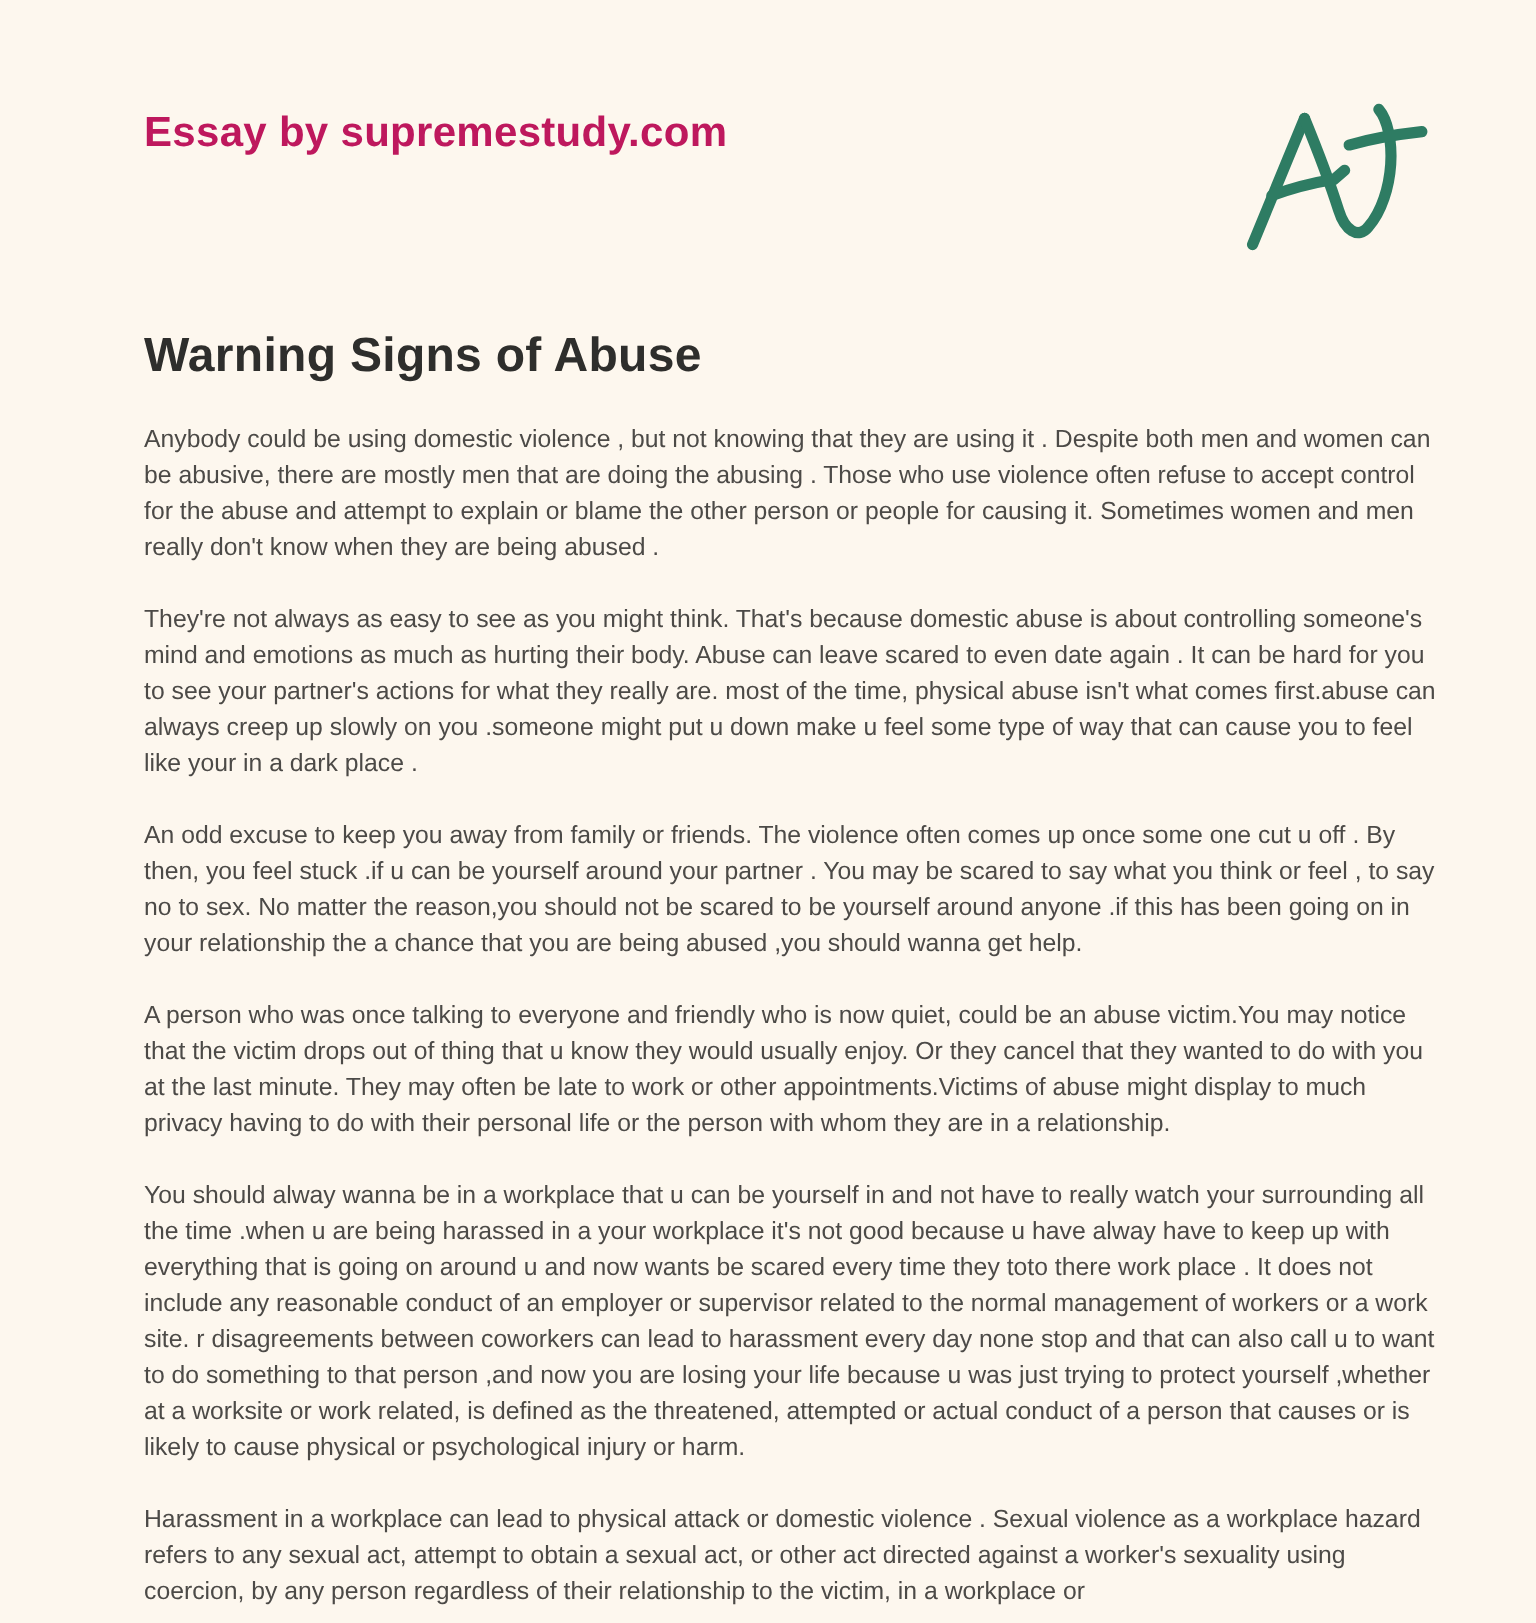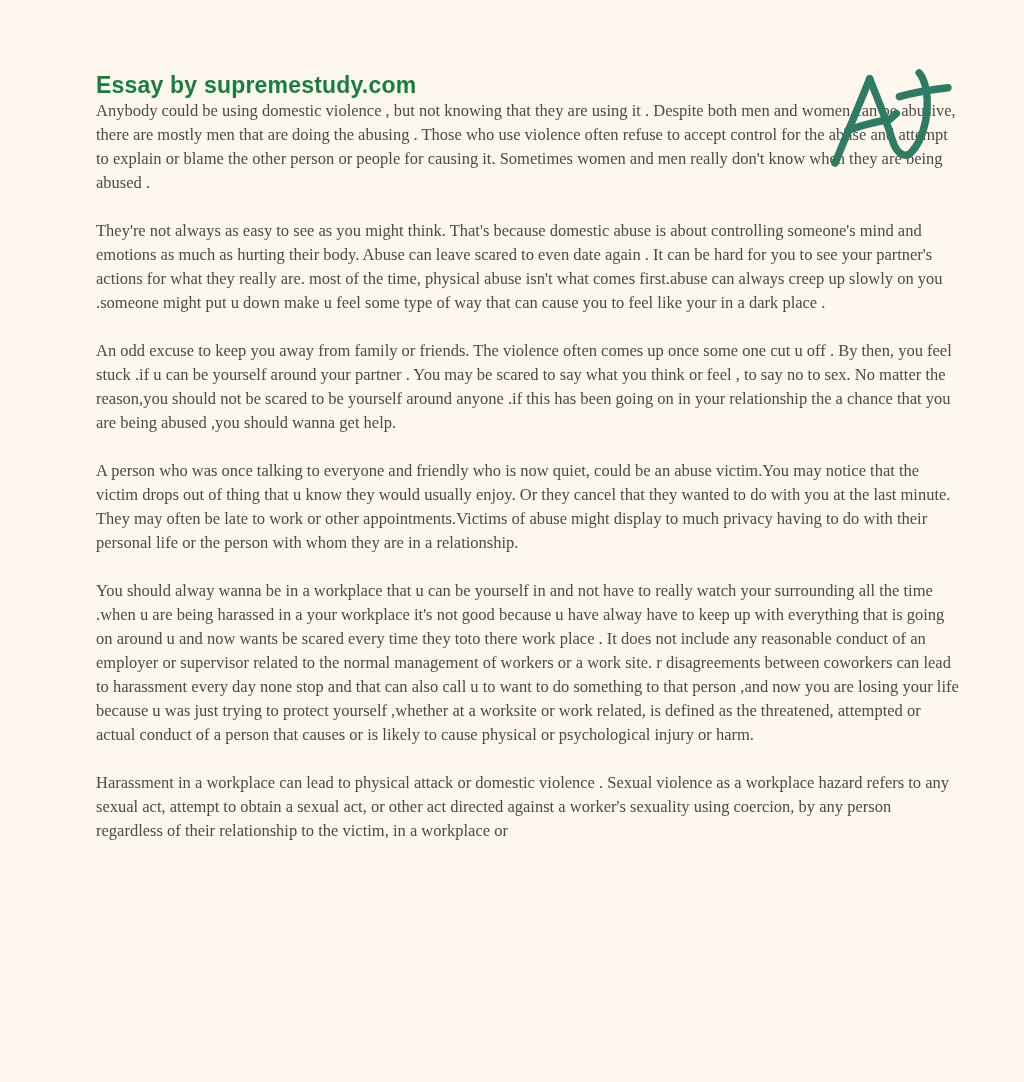--- a/index.html
+++ b/index.html
@@ -10,23 +10,23 @@
     height: 1082px;
     background: #fdf7ee;
     overflow: hidden;
     font-family: "Liberation Sans", sans-serif;
   }
   .content {
     padding: 72px 64px 0 96px;
   }
   .site-title {
     margin: 0;
-    font-size: 23px;
+    font-size: 28px;
     font-weight: 700;
-    color: #15803d;
+    color: #be185d;
     letter-spacing: 0.2px;
   }
   .source-line {
     margin: 22px 0 0 0;
     font-size: 16px;
     color: #8f8d88;
   }
   .source-line a {
     color: #2b8271;
     text-decoration: none;
@@ -45,21 +45,20 @@
     font-weight: 700;
     color: #2e2e2c;
     letter-spacing: 0.2px;
   }
   .essay-body p {
     margin: 0 0 24px 0;
     max-width: 864px;
     font-size: 16.5px;
     line-height: 24px;
     color: #4c4a47;
-    font-family: Liberation Serif, serif;
   }
 </style>
 </head>
 <body>
 
 <div class="page">
 
   <div class="logo">
     <svg viewBox="0 0 135 105" fill="none" xmlns="http://www.w3.org/2000/svg">
 
@@ -71,20 +70,21 @@
 
       <path d="M78,33 C92,29 109,26 127,24" stroke="#2e7c63" stroke-width="7.5" stroke-linecap="round"></path>
     </svg>
   </div>
 
   <div class="content">
 
     <h1 class="site-title">Essay by supremestudy.com</h1>
 
 
+    <h2 class="essay-title">Warning Signs of Abuse</h2>
 
     <div class="essay-body">
       <p>Anybody could be using domestic violence , but not knowing that they are using it . Despite both men and women can be abusive, there are mostly men that are doing the abusing . Those who use violence often refuse to accept control for the abuse and attempt to explain or blame the other person or people for causing it. Sometimes women and men really don't know when they are being abused .</p>
       <p>They're not always as easy to see as you might think. That's because domestic abuse is about controlling someone's mind and emotions as much as hurting their body. Abuse can leave scared to even date again . It can be hard for you to see your partner's actions for what they really are. most of the time, physical abuse isn't what comes first.abuse can always creep up slowly on you .someone might put u down make u feel some type of way that can cause you to feel like your in a dark place .</p>
       <p>An odd excuse to keep you away from family or friends. The violence often comes up once some one cut u off . By then, you feel stuck .if u can be yourself around your partner . You may be scared to say what you think or feel , to say no to sex. No matter the reason,you should not be scared to be yourself around anyone .if this has been going on in your relationship the a chance that you are being abused ,you should wanna get help.</p>
       <p>A person who was once talking to everyone and friendly who is now quiet, could be an abuse victim.You may notice that the victim drops out of thing that u know they would usually enjoy. Or they cancel that they wanted to do with you at the last minute. They may often be late to work or other appointments.Victims of abuse might display to much privacy having to do with their personal life or the person with whom they are in a relationship.</p>
       <p>You should alway wanna be in a workplace that u can be yourself in and not have to really watch your surrounding all the time .when u are being harassed in a your workplace it's not good because u have alway have to keep up with everything that is going on around u and now wants be scared every time they toto there work place . It does not include any reasonable conduct of an employer or supervisor related to the normal management of workers or a work site. r disagreements between coworkers can lead to harassment every day none stop and that can also call u to want to do something to that person ,and now you are losing your life because u was just trying to protect yourself ,whether at a worksite or work related, is defined as the threatened, attempted or actual conduct of a person that causes or is likely to cause physical or psychological injury or harm.</p>
       <p>Harassment in a workplace can lead to physical attack or domestic violence . Sexual violence as a workplace hazard refers to any sexual act, attempt to obtain a sexual act, or other act directed against a worker's sexuality using coercion, by any person regardless of their relationship to the victim, in a workplace or</p>
     </div>
 

